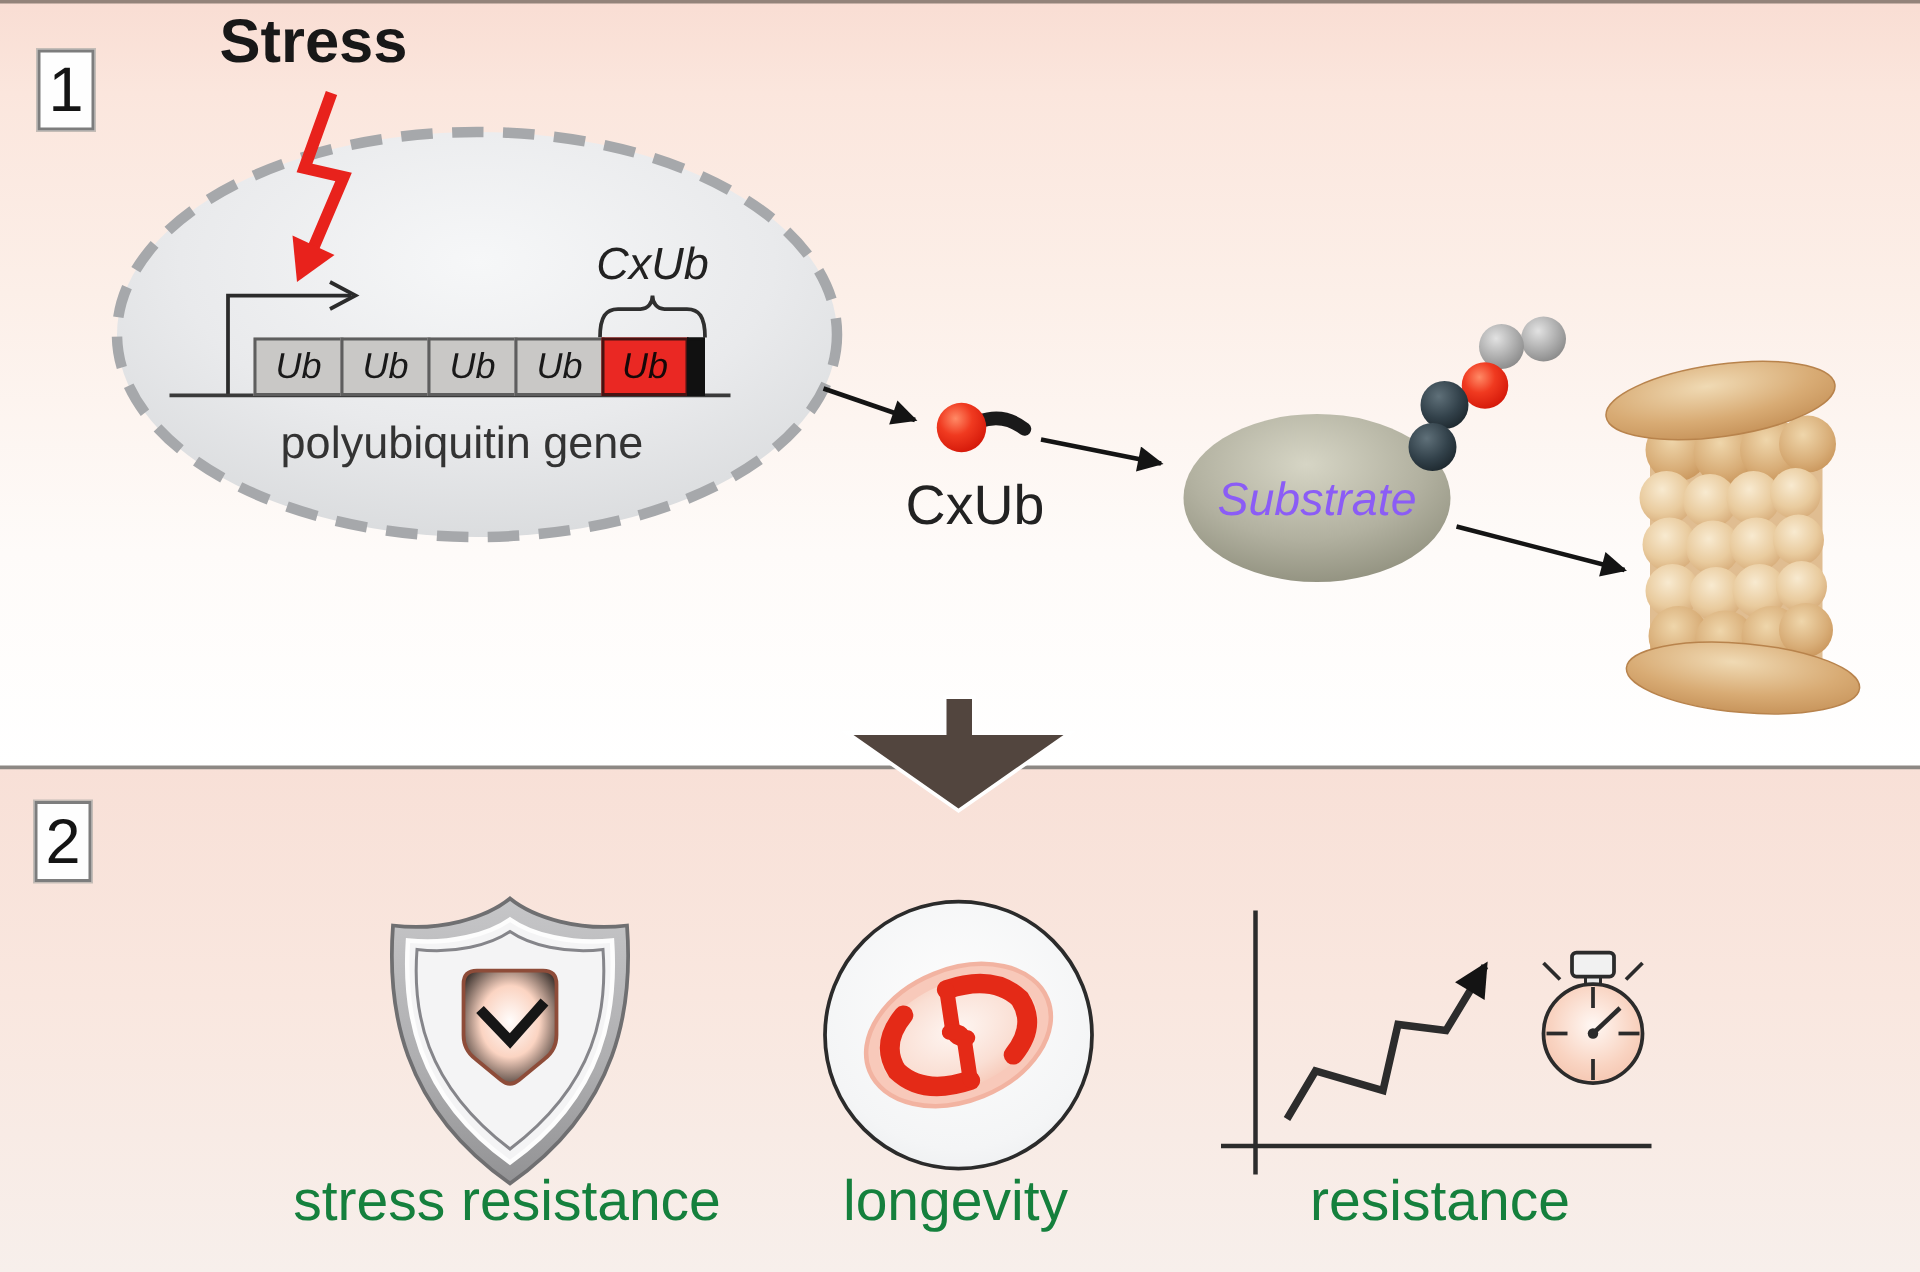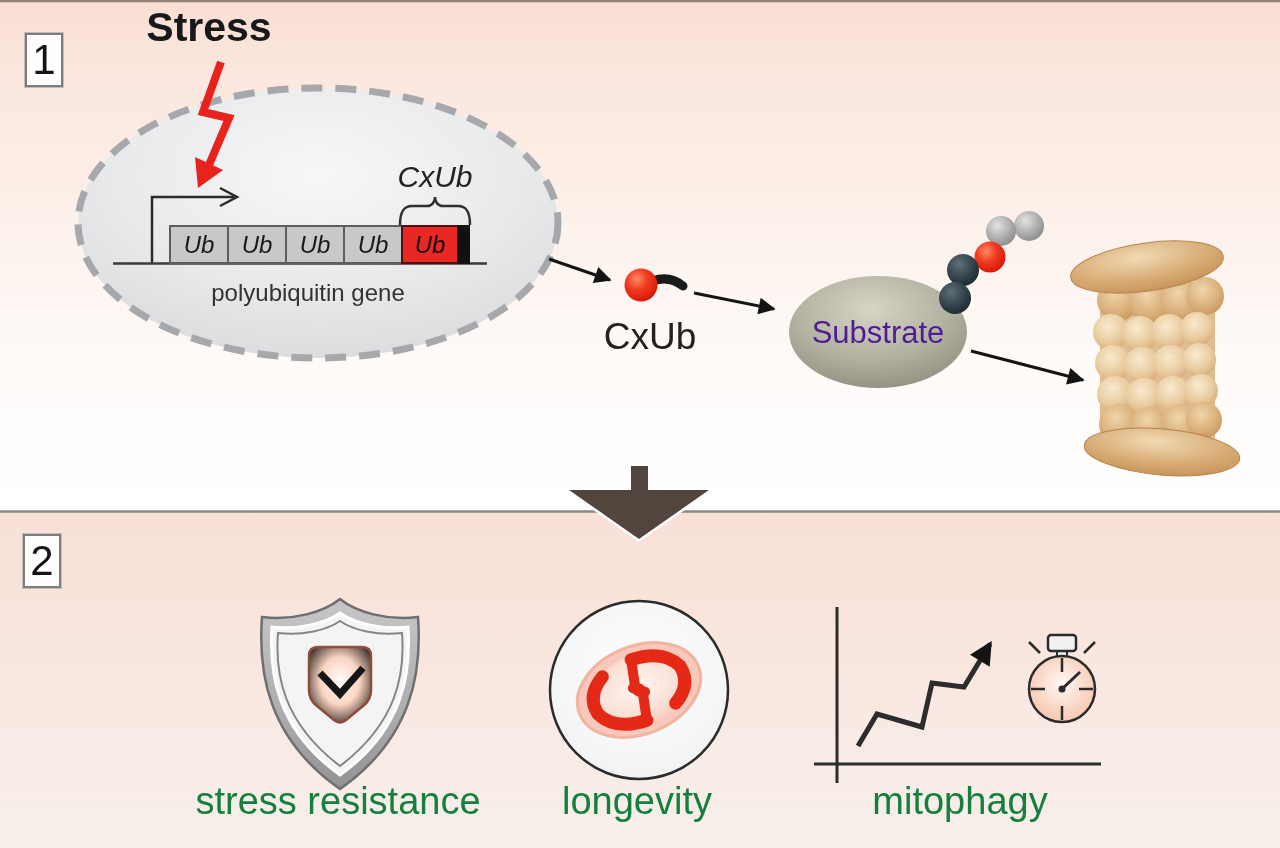--- a/index.html
+++ b/index.html
@@ -18,23 +18,23 @@
   .txt{position:absolute;white-space:nowrap;}
   .center{text-align:center;}
   .step-box{
     position:absolute;width:34px;height:50px;background:#fefefe;
     border:2px solid #7d7d7d;box-shadow:0 0 0 1px #c4bcb6;
     display:flex;align-items:center;justify-content:center;
     font-size:42px;color:#141414;
   }
   .stress-label{left:144px;top:4px;width:130px;font-size:41px;font-weight:bold;color:#181818;}
   .bracket-label{left:388px;top:160px;width:94px;font-size:30px;font-style:italic;color:#222;}
-  .gene-label{left:163px;top:279px;width:290px;font-size:24px;color:#333;}
+  .gene-label{left:163px;top:279px;width:290px;font-size:30px;color:#333;}
   .cxub-label{left:583px;top:316px;width:134px;font-size:37px;color:#222;}
-  .substrate-label{left:800px;top:315px;width:156px;font-size:31px;color:#4c1d95;}
+  .substrate-label{left:800px;top:315px;width:156px;font-size:31px;color:#8b5cf6;font-style:italic;}
   .outcome-label{top:780px;width:340px;font-size:38px;color:#15803d;}
   .ub-box{
     position:absolute;top:225px;height:39px;box-sizing:border-box;
     display:flex;align-items:center;justify-content:center;
     font-size:24px;font-style:italic;color:#191919;
   }
   .ub-gray{background:#c9c8c6;border:2px solid #5e5e5e;}
   .ub-red{background:#ea2823;border:2px solid #471312;color:#160808;}
   .ub-black{background:#111;border:2px solid #111;}
   svg.art{position:absolute;left:0;top:0;pointer-events:none;}
@@ -249,15 +249,15 @@
   <div class="ub-box ub-gray" style="left:343px;width:60px;">Ub</div>
   <div class="ub-box ub-red" style="left:401px;width:58px;">Ub</div>
   <div class="ub-box ub-black" style="left:458px;width:12px;"></div>
 
   <div class="txt center gene-label">polyubiquitin gene</div>
   <div class="txt center cxub-label">CxUb</div>
   <div class="txt center substrate-label">Substrate</div>
 
   <div class="txt center outcome-label" style="left:168px;">stress resistance</div>
   <div class="txt center outcome-label" style="left:467px;">longevity</div>
-  <div class="txt center outcome-label" style="left:790px;">mitophagy</div>
+  <div class="txt center outcome-label" style="left:790px;">resistance</div>
 
 </div>
 
 </body></html>

